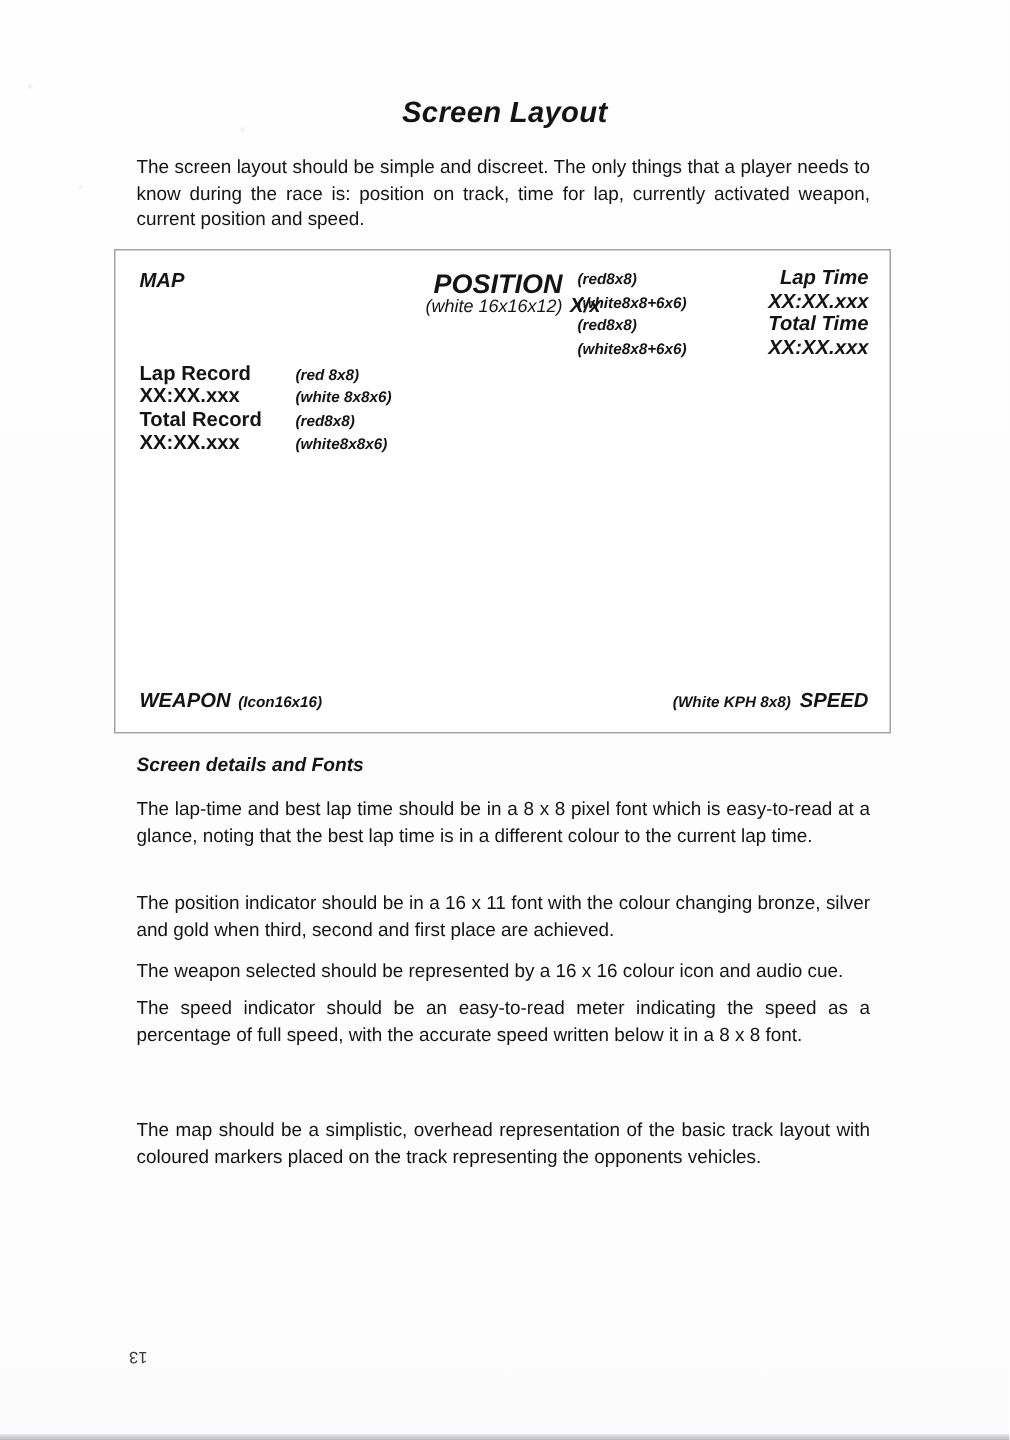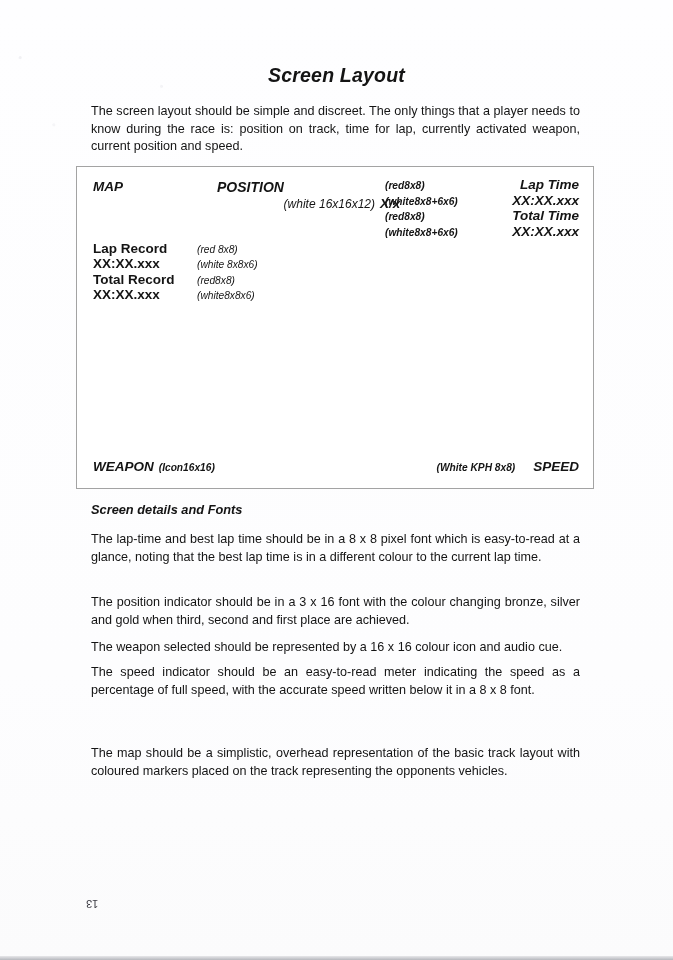--- a/index.html
+++ b/index.html
@@ -80,21 +80,22 @@
     position: absolute;
     left: 16px;
     top: 12px;
     font-size: 13.5px;
   }
   .mk-position {
     position: absolute;
     left: 140px;
     top: 12px;
     width: 158px;
-    font-size: 14px;
+    text-align: right;
+    font-size: 18px;
   }
   .mk-position-note {
     position: absolute;
     left: 140px;
     top: 30px;
     width: 158px;
     text-align: right;
     font-size: 12px;
     font-style: italic;
     font-weight: normal;
@@ -143,39 +144,39 @@
   }
   .mk-rec-label {
     font-size: 13.5px;
     font-weight: bold;
     width: 104px;
     white-space: nowrap;
   }
   .mk-rec-note {
     font-size: 10.2px;
     font-style: italic;
-    font-weight: normal;
+    font-weight: bold;
     white-space: nowrap;
   }
 
   .mk-weapon {
     position: absolute;
     left: 16px;
     bottom: 14px;
     display: flex;
     align-items: baseline;
     gap: 5px;
   }
   .mk-speed {
     position: absolute;
     right: 14px;
     bottom: 14px;
     display: flex;
     align-items: baseline;
-    gap: 18px;
+    gap: 6px;
   }
 
   
   .section-heading {
     position: absolute;
     left: 91px;
     top: 502px;
     font-size: 12.8px;
     font-weight: bold;
     font-style: italic;
@@ -269,21 +270,21 @@
     <div class="mk-speed">
       <span class="mk-note">(White KPH 8x8)</span>
       <span class="mk-label">SPEED</span>
     </div>
 
   </div>
 
   <div class="section-heading">Screen details and Fonts</div>
 
   <div class="body-para p1">The lap-time and best lap time should be in a 8 x 8 pixel font which is easy-to-read at a glance, noting that the best lap time is in a different colour to the current lap time.</div>
-  <div class="body-para p2">The position indicator should be in a 3 x 16 font with the colour changing bronze, silver and gold when third, second and first place are achieved.</div>
+  <div class="body-para p2">The position indicator should be in a 16 x 11 font with the colour changing bronze, silver and gold when third, second and first place are achieved.</div>
   <div class="body-para p3">The weapon selected should be represented by a 16 x 16 colour icon and audio cue.</div>
   <div class="body-para p4">The speed indicator should be an easy-to-read meter indicating the speed as a percentage of full speed, with the accurate speed written below it in a 8 x 8 font.</div>
   <div class="body-para p5">The map should be a simplistic, overhead representation of the basic track layout with coloured markers placed on the track representing the opponents vehicles.</div>
 
   <div class="page-number">13</div>
 
 </div>
 
 <div class="bottom-edge"></div>
 

